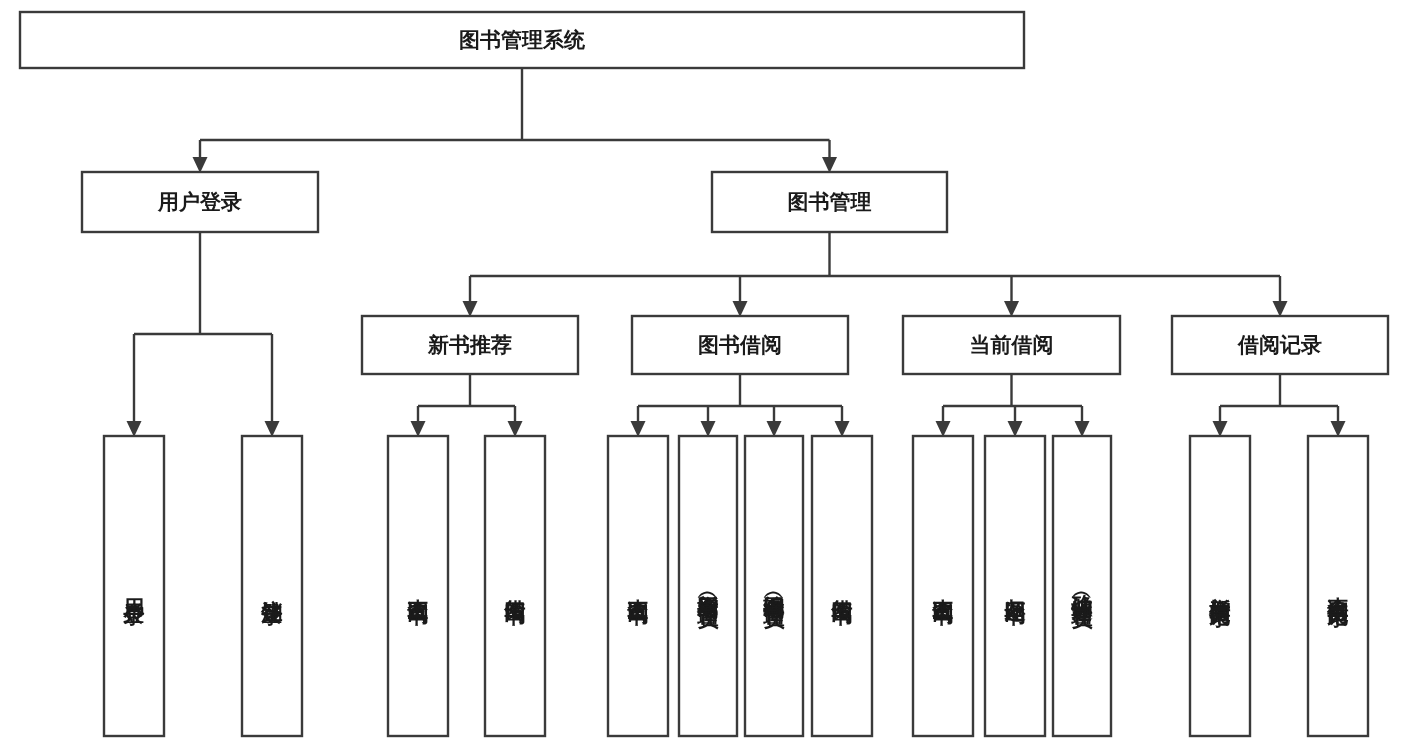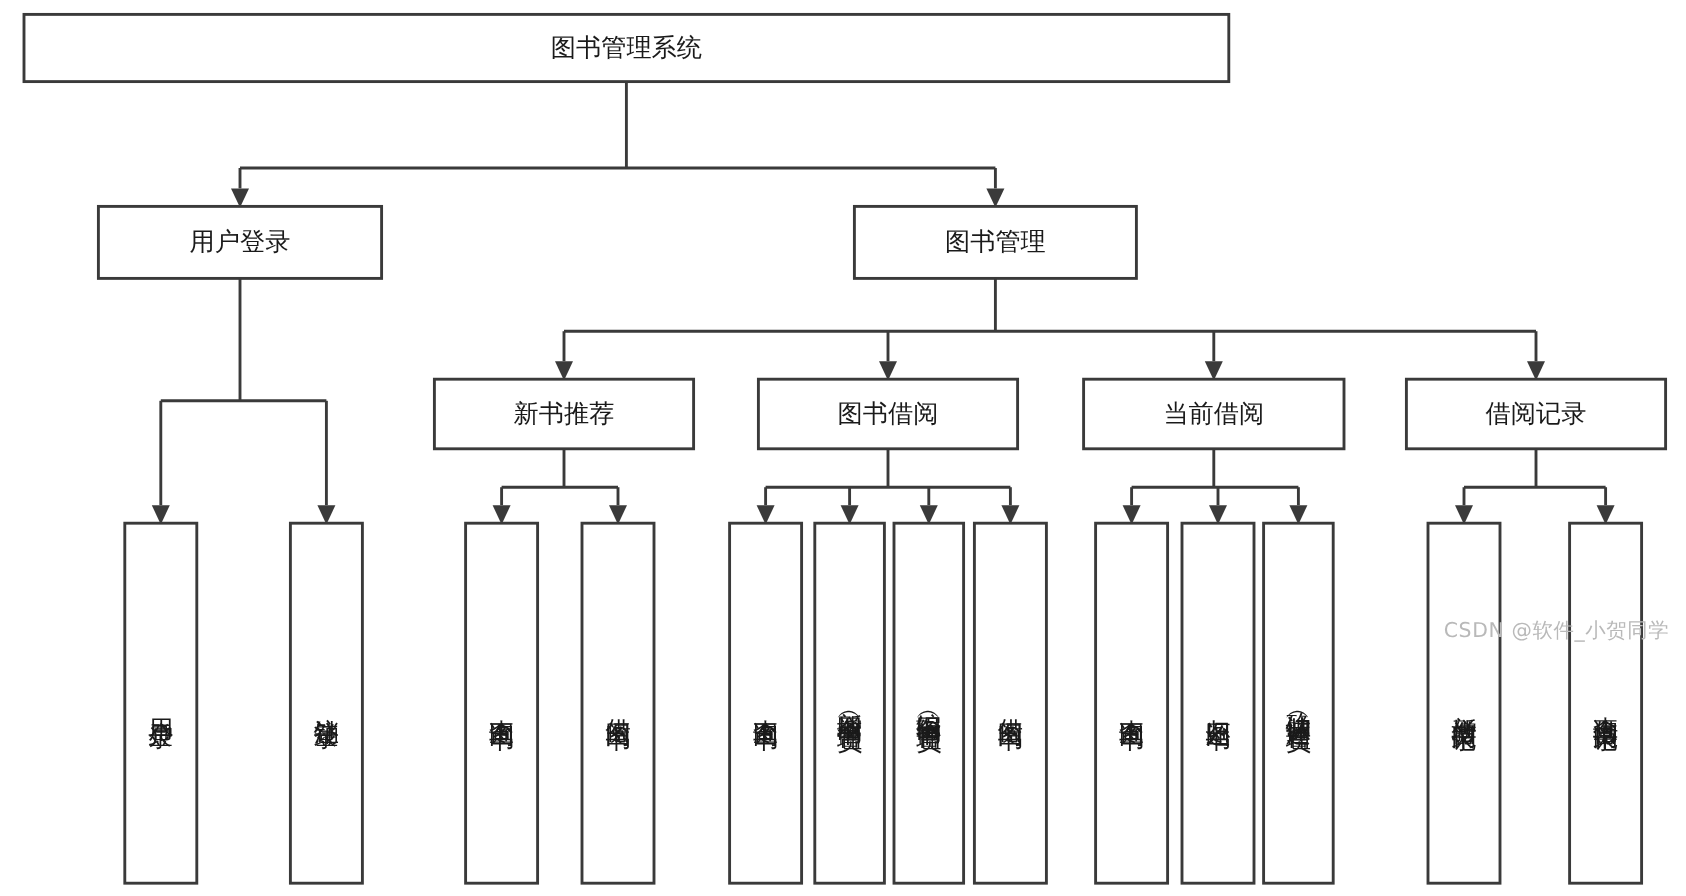--- a/index.html
+++ b/index.html
@@ -11,20 +11,21 @@
     width: 1405px;
     height: 747px;
     font-family: "DejaVu Sans", "Liberation Sans", sans-serif;
     overflow: hidden;
   }
   #diagram-root {
     position: relative;
     width: 1405px;
     height: 543px;
     background: #ffffff;
+    font-weight: bold;
   }
   svg.diagram-canvas {
     position: absolute;
     top: 0;
     left: 0;
     width: 1405px;
     height: 747px;
   }
   .node-rect {
     fill: #ffffff;
@@ -213,15 +214,14 @@
       <div class="node-label-v" style="left: 679px; top: 444px; width: 58px; height: 284px; display: flex; align-items: center; justify-content: center;">新增图书（管理员）</div>
       <div class="node-label-v" style="left: 745px; top: 444px; width: 58px; height: 284px; display: flex; align-items: center; justify-content: center;">编辑图书（管理员）</div>
       <div class="node-label-v" style="left: 812px; top: 444px; width: 60px; height: 284px; display: flex; align-items: center; justify-content: center;">借阅图书</div>
       <div class="node-label-v" style="left: 913px; top: 444px; width: 60px; height: 284px; display: flex; align-items: center; justify-content: center;">查询图书</div>
       <div class="node-label-v" style="left: 985px; top: 444px; width: 60px; height: 284px; display: flex; align-items: center; justify-content: center;">归还图书</div>
       <div class="node-label-v" style="left: 1053px; top: 444px; width: 58px; height: 284px; display: flex; align-items: center; justify-content: center;">确认归还（管理员）</div>
       <div class="node-label-v" style="left: 1190px; top: 444px; width: 60px; height: 284px; display: flex; align-items: center; justify-content: center;">新增借阅记录</div>
       <div class="node-label-v" style="left: 1308px; top: 444px; width: 60px; height: 284px; display: flex; align-items: center; justify-content: center;">查询借阅记录</div>
     </div>
 
-  <div class="watermark">CSDN @软件_小贺同学</div>
 
 </div>
 
 </body></html>

